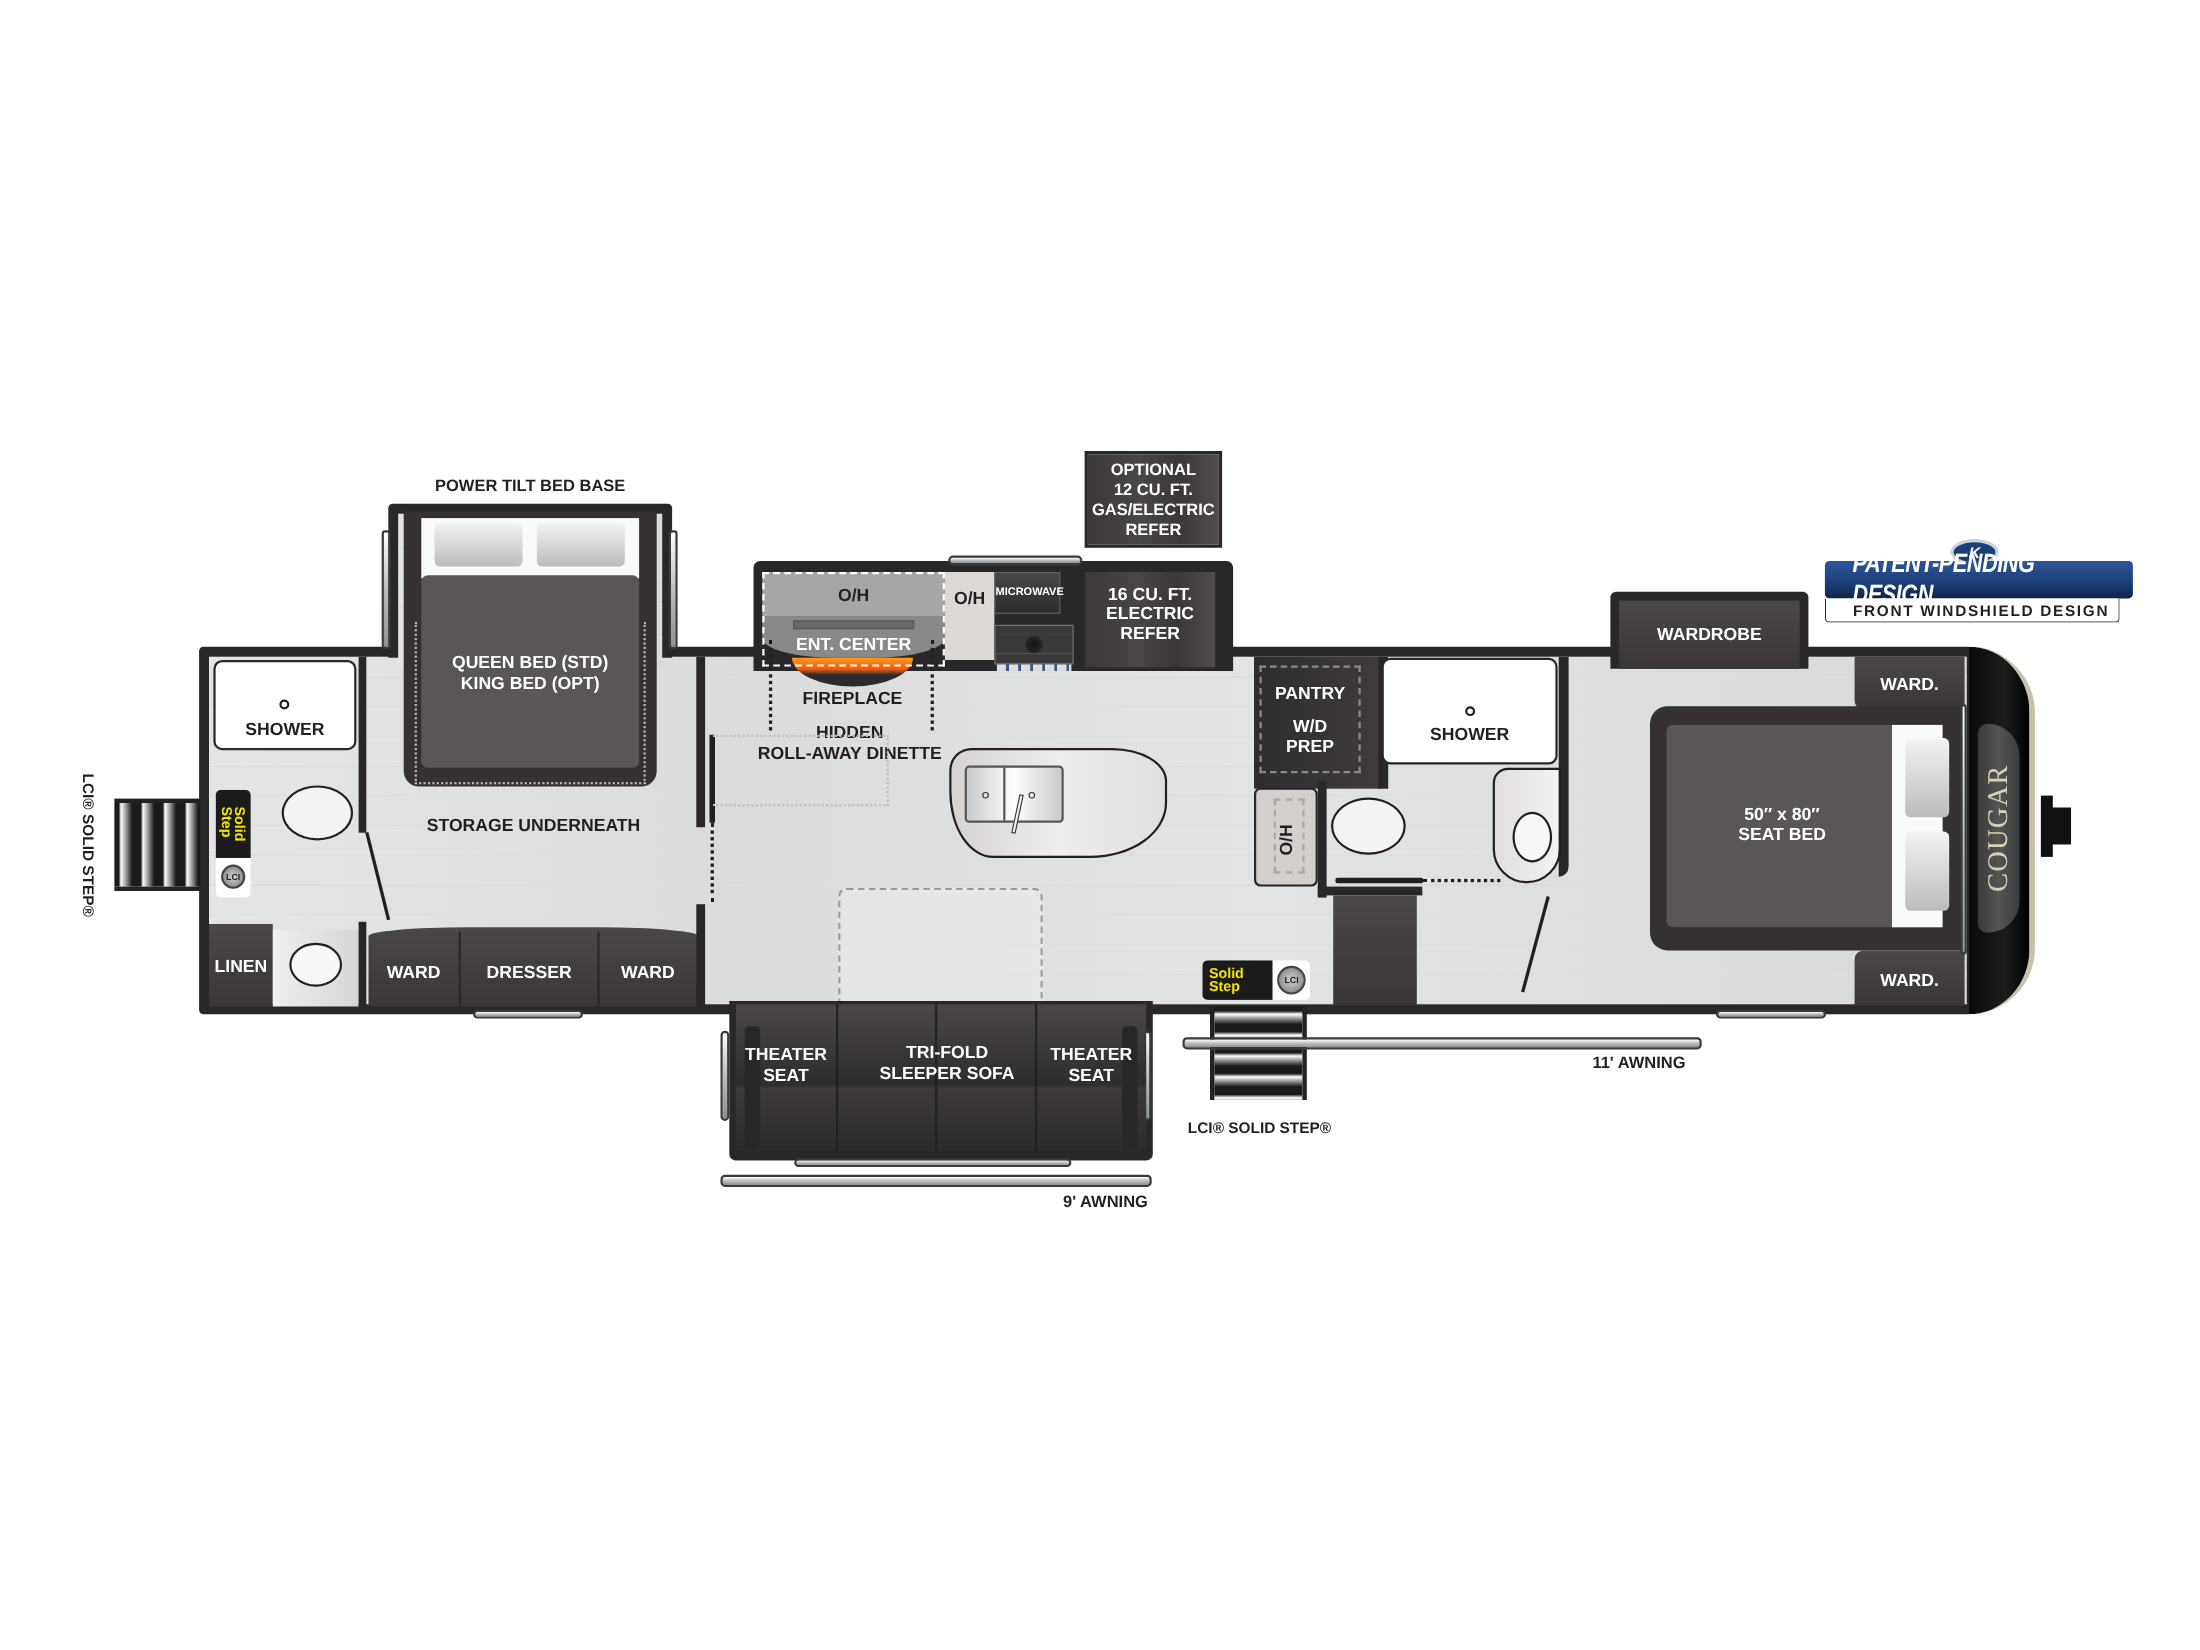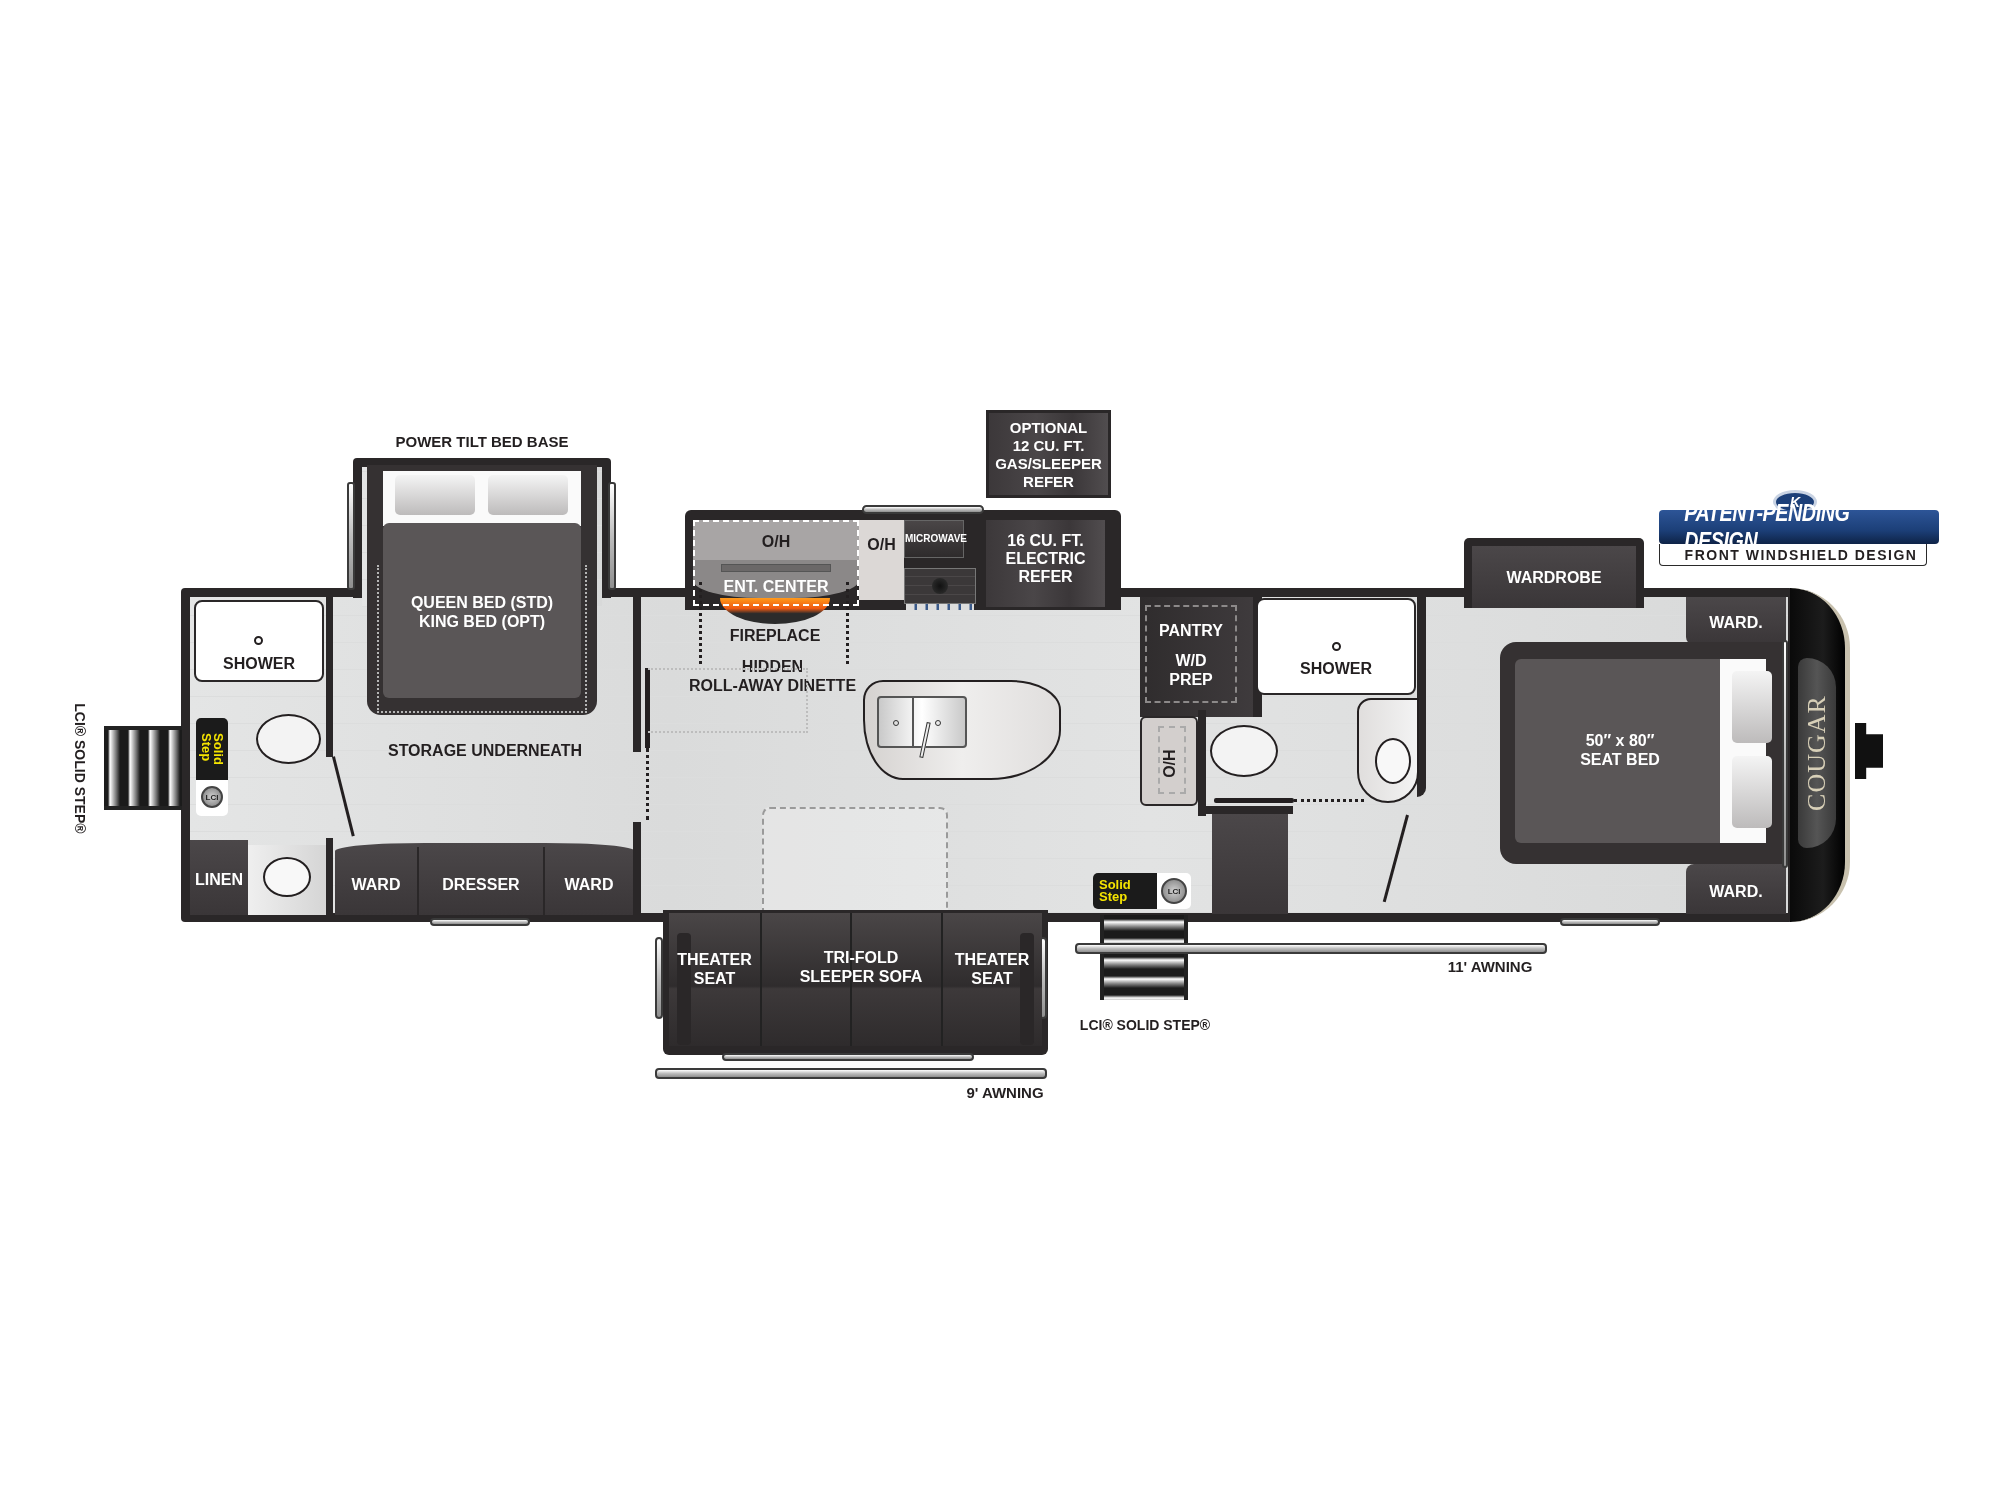--- a/index.html
+++ b/index.html
@@ -34,21 +34,21 @@
   </div>
   <div class="abs" style="left:4px;top:54px;width:268px;height:22px;background:#fff;border:1.5px solid #2a2a2a;border-top:none;border-radius:0 0 4px 4px;display:flex;align-items:center;justify-content:center;">
     <span style="color:#231f20;font-weight:bold;font-size:14px;letter-spacing:1.5px;padding-left:16px;">FRONT WINDSHIELD DESIGN</span>
   </div>
 </div>
 
 <div class="abs cab" style="left:986px;top:410px;width:125px;height:88px;border:3px solid #2a2728;">
   <div class="lbl light" style="left:0;right:0;top:6px;font-size:15px;line-height:18px;">
     <div>OPTIONAL</div>
     <div>12 CU. FT.</div>
-    <div>GAS/SLEEPER</div>
+    <div>GAS/ELECTRIC</div>
     <div>REFER</div>
   </div>
 </div>
 
 <div class="abs wall" style="left:181px;top:588px;width:1612px;height:334px;border-radius:4px;"></div>
 <div class="abs floor" style="left:190px;top:597px;width:1598px;height:316px;"></div>
 
 <div class="abs wall" style="left:353px;top:458px;width:258px;height:140px;border-radius:4px 4px 0 0;"></div>
 <div class="abs floor" style="left:362px;top:467px;width:240px;height:140px;"></div>
 <div class="abs rail" style="left:347px;top:482px;width:8px;height:108px;border-radius:3px;"></div>

